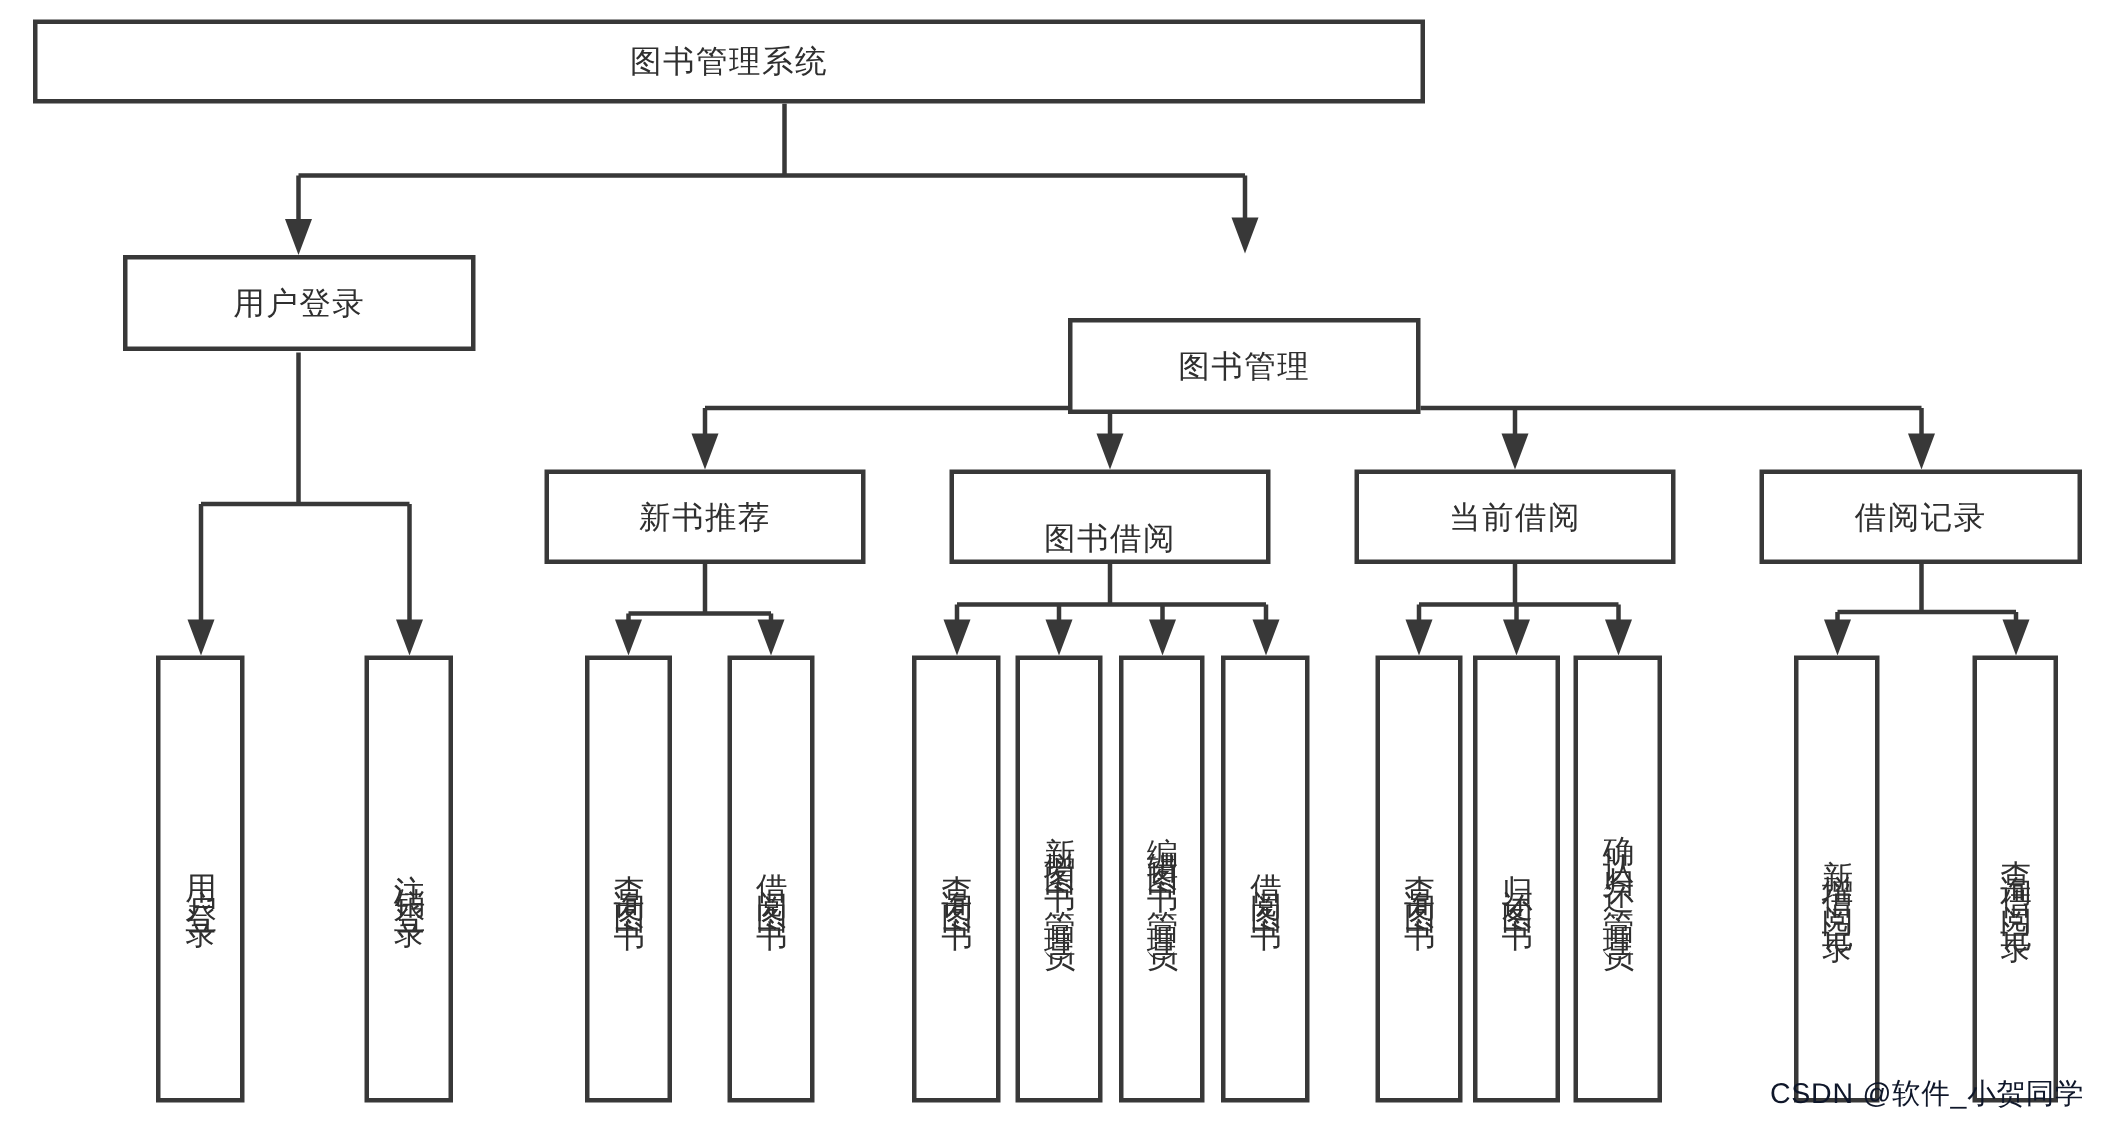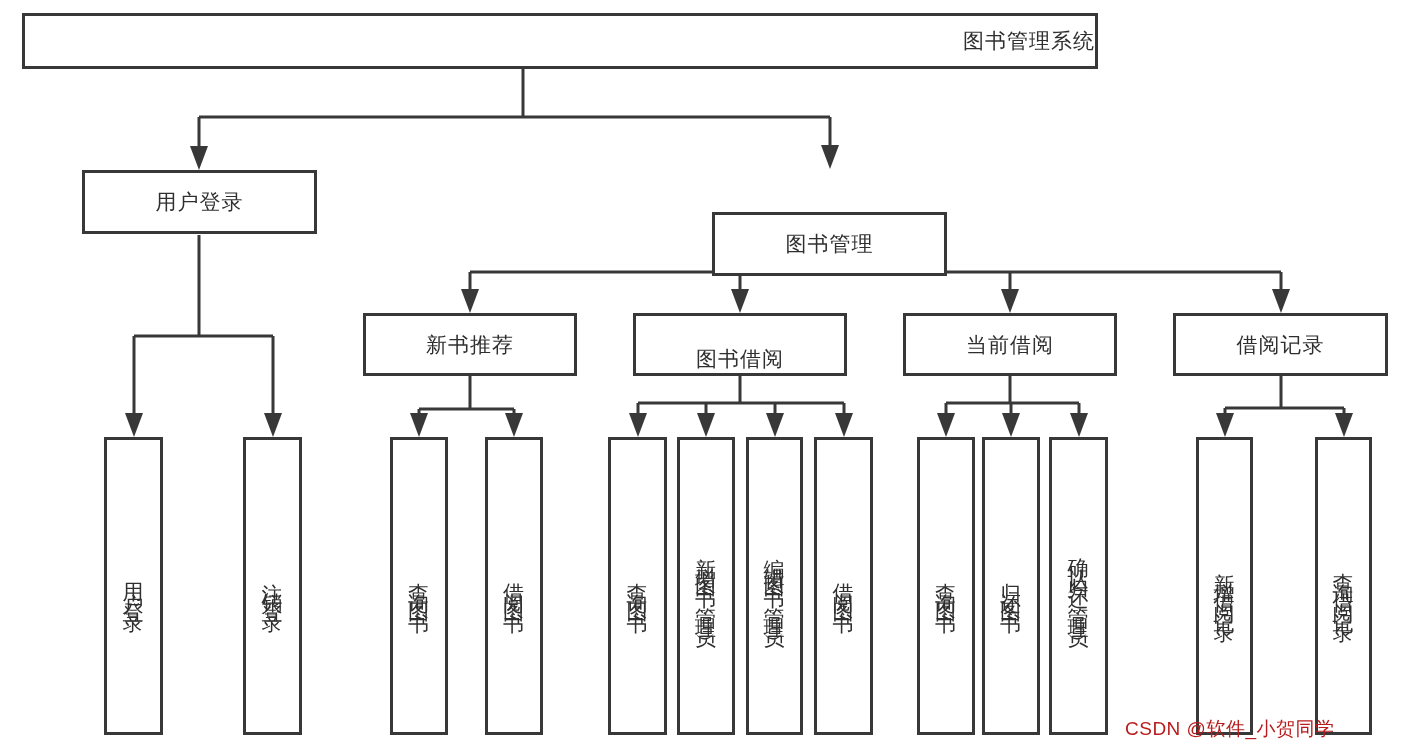--- a/index.html
+++ b/index.html
@@ -37,21 +37,21 @@
     border: 3px solid #383838;
     background: #ffffff;
     display: flex;
     align-items: center;
     justify-content: center;
     z-index: 2;
     font-size: 21px;
     letter-spacing: 1px;
     white-space: nowrap;
   }
-  .root-box   { left: 22px;  top: 13px;  width: 1076px; height: 56px; justify-content: flex-end; }
+  .root-box   { left: 22px;  top: 13px;  width: 928px; height: 56px; }
 
   .l2-box     { top: 170px; width: 235px; height: 64px; }
   .l2-a       { left: 82px; }
   .l2-b       { left: 712px; margin-top: 42px; }
 
   .l3-box     { top: 313px; width: 214px; height: 63px; }
   .l3-a       { left: 363px; }
   .l3-b       { left: 633px; align-items: flex-end; }
   .l3-c       { left: 903px; }
   .l3-d       { left: 1173px; width: 215px; }
@@ -85,25 +85,25 @@
   .lf7  { left: 746px;  width: 57px; }
   .lf8  { left: 814px;  width: 59px; }
   .lf9  { left: 917px;  width: 58px; }
   .lf10 { left: 982px;  width: 58px; }
   .lf11 { left: 1049px; width: 59px; }
   .lf12 { left: 1196px; width: 57px; }
   .lf13 { left: 1315px; width: 57px; }
 
   .watermark {
     position: absolute;
-    left: 1125px;
+    left: 1180px;
     top: 716px;
     z-index: 3;
     font-size: 19px;
-    color: #b91c1c;
+    color: #0f172a;
     letter-spacing: 0.5px;
     white-space: nowrap;
   }
 </style>
 </head>
 <body>
 
 <div class="canvas">
 
   <svg class="connectors" width="1405" height="747" viewBox="0 0 1405 747">

